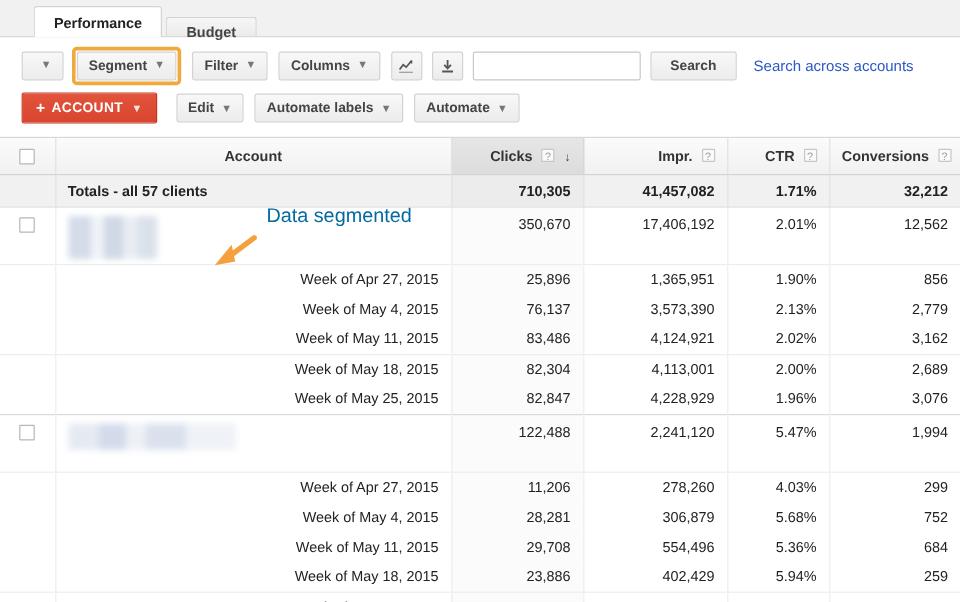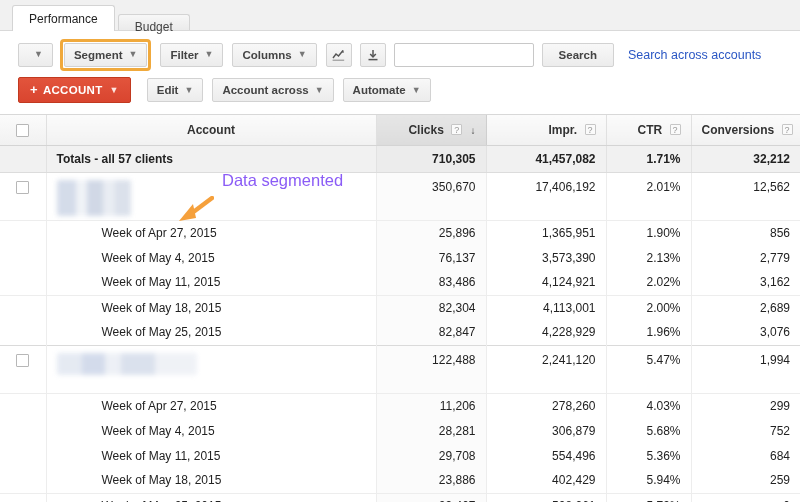--- a/index.html
+++ b/index.html
@@ -13,23 +13,24 @@
     color: #222222;
     overflow: hidden;
     position: relative;
   }
 
   
   .tabstrip {
     height: 31px;
     background: #f1f1f1;
     border-bottom: 1px solid #d9d9d9;
-    padding-left: 12px;
+    padding-left: 28px;
     display: flex;
     align-items: flex-end;
+    font-weight: bold;
   }
   .tab {
     height: 16px;
     line-height: 24px;
     padding: 0 16px;
     font-size: 12px;
     color: #444;
     border: 1px solid #d4d4d4;
     border-bottom: none;
     border-radius: 3px 3px 0 0;
@@ -238,21 +239,21 @@
   tr.totals td.clicks-col { background: #ececec; }
 
   tr.account-row td {
     height: 48px;
     border-top: 1px solid #dadada;
     vertical-align: top;
     padding-top: 7px;
   }
   tr.account-row td.clicks-col { background: #fbfbfb; padding-left: 39px; }
 
-  tr.seg-row td { height: 25px; }
+  tr.seg-row td { height: 25px; text-align: right; }
   tr.seg-row td.clicks-col { background: #fbfbfb; }
   tr.seg-row.sep td { border-top: 1px solid #ededed; }
   tr.seg-row td.acct { padding-left: 55px; }
 
   .redact {
     display: block;
     border-radius: 2px;
     filter: blur(2.5px);
   }
   .redact-a {
@@ -266,21 +267,21 @@
     background:
       linear-gradient(to right,#dfe5f0 0 18%, #c9d3e7 18% 34%, #e9edf4 34% 46%, #d2dae9 46% 70%, #eceff5 70% 100%);
     opacity: .8;
   }
 
   
   .annotation {
     position: absolute;
     left: 222px;
     top: 168px;
-    color: #8b5cf6;
+    color: #0369a1;
     font-size: 16.5px;
     line-height: 24px;
     white-space: nowrap;
     pointer-events: none;
   }
   .anno-arrow {
     position: absolute;
     left: 176px;
     top: 196px;
     width: 38px;
@@ -355,21 +356,21 @@
     <span>ACCOUNT</span>
     <span class="caret">▼</span>
   </div>
 
   <div class="btn">
     <span>Edit</span>
     <span class="caret">▼</span>
   </div>
 
   <div class="btn">
-    <span>Account across</span>
+    <span>Automate labels</span>
     <span class="caret">▼</span>
   </div>
 
   <div class="btn">
     <span>Automate</span>
     <span class="caret">▼</span>
   </div>
 </div>
 
 <div class="table-wrap">

